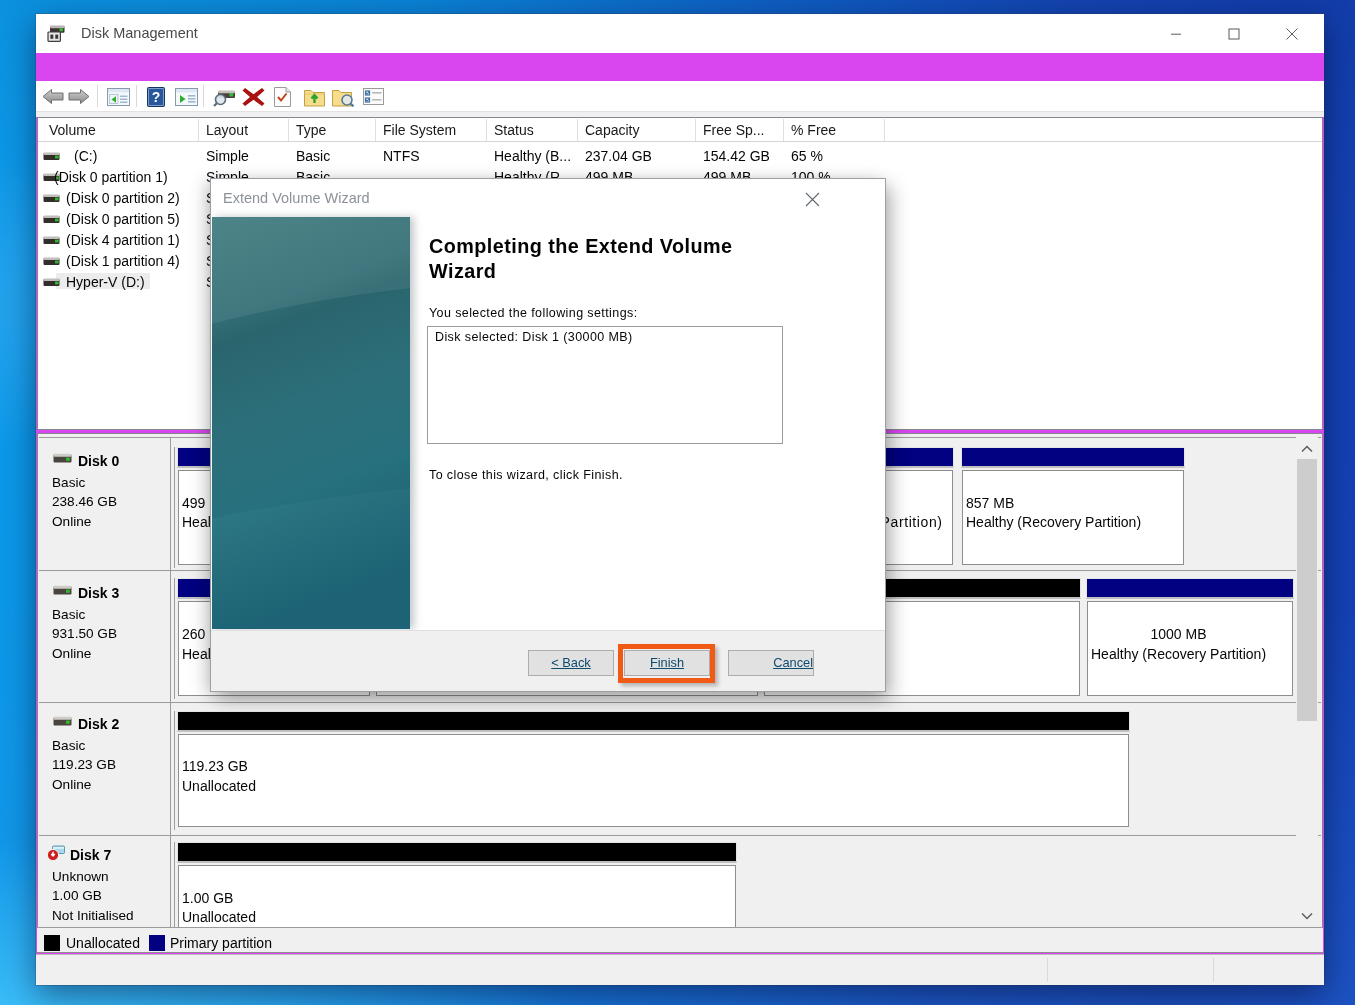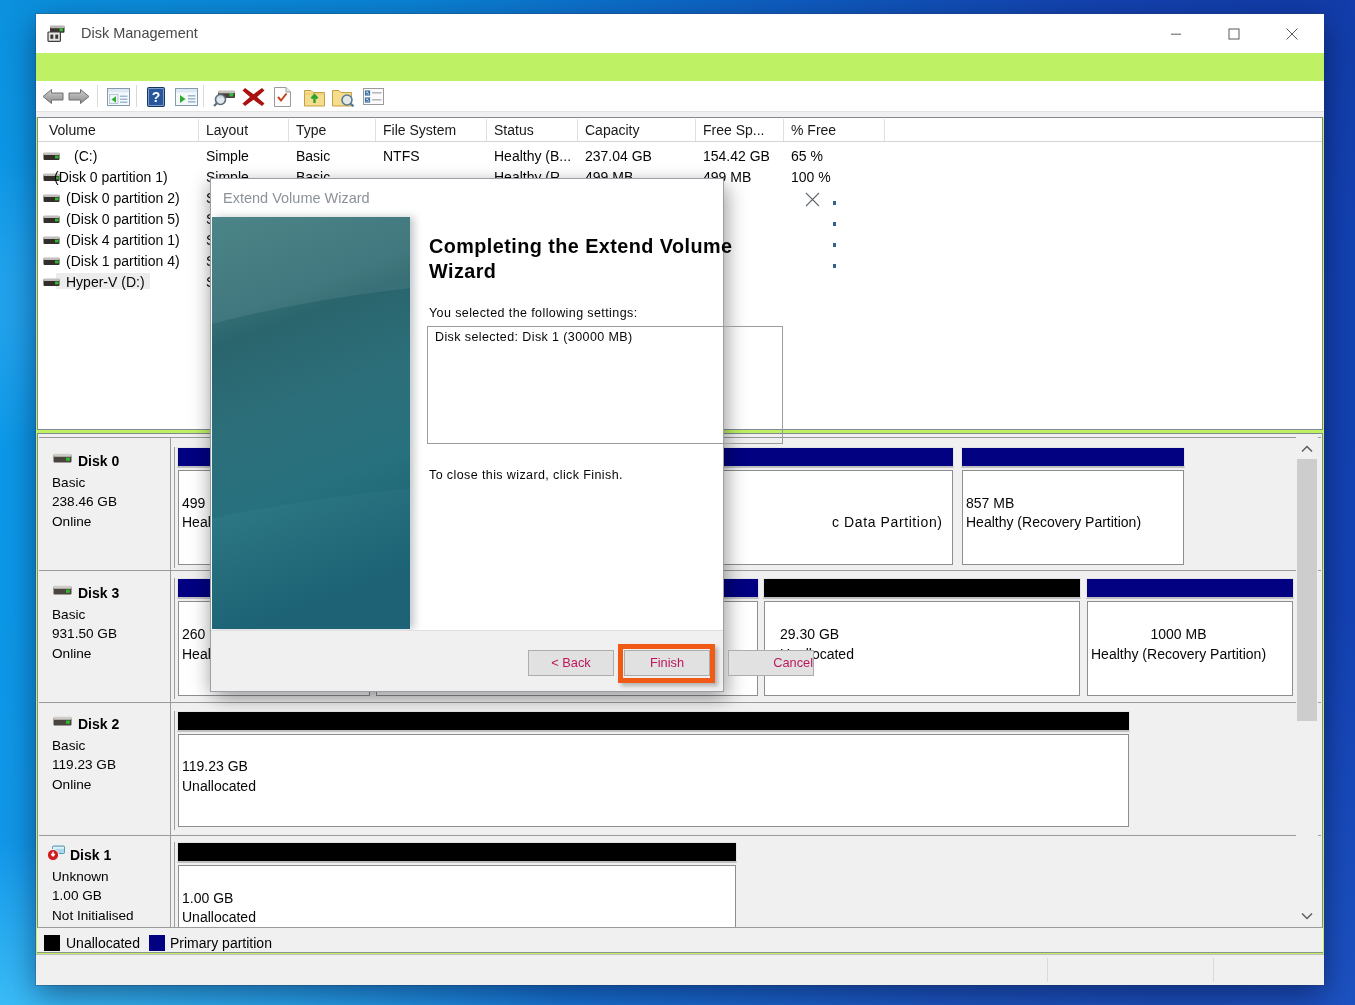--- a/index.html
+++ b/index.html
@@ -8,21 +8,21 @@
     font-family:"Liberation Sans", sans-serif;
     background:
       radial-gradient(ellipse 950px 300px at -5% 104%, rgba(80,210,255,0.8), rgba(80,210,255,0) 68%),
       radial-gradient(ellipse 500px 260px at -8% 30%, rgba(90,185,245,0.45), rgba(90,185,245,0) 60%),
       linear-gradient(180deg, rgba(0,0,50,0.06) 0%, rgba(0,0,50,0) 25%, rgba(0,0,0,0) 60%, rgba(70,160,255,0.16) 100%),
       linear-gradient(97deg, #0c9ae9 0%, #0b8ade 28%, #0f64ca 52%, #1448b8 72%, #1340b0 88%, #1443b6 100%);
     position:relative;
   }
   .win {
     position:absolute; left:36px; top:14px; width:1288px; height:971px;
-    background:#bef264; box-shadow:0 10px 30px rgba(0,0,30,0.45), 0 0 0 1px rgba(60,60,80,0.25);
+    background:#d946ef; box-shadow:0 10px 30px rgba(0,0,30,0.45), 0 0 0 1px rgba(60,60,80,0.25);
     font-size:14px; color:#000;padding-left:44px;
   }
   .titlebar { position:absolute; left:0; top:0; right:0; height:39px; background:#fff; }
   .title-ico { position:absolute; left:10px; top:9px; width:21px; height:21px; }
   .title-txt { position:absolute; left:45px; top:11px; font-size:14.5px; color:#494949; }
   .cap { position:absolute; top:0; width:46px; height:39px; }
   .cap svg { position:absolute; left:50%; top:50%; transform:translate(-50%,-50%); }
   .menubar { position:absolute; left:0; top:39px; right:0; height:27px; background:#fff; border-bottom:1px solid #f0f0f0; }
   .menubar span { position:absolute; top:5px; font-size:14.5px; color:#111; letter-spacing:-0.3px; }
   .toolbar { position:absolute; left:0; top:67px; right:0; height:31px; background:#fff; border-bottom:1px solid #e2e2e2; }
@@ -50,32 +50,32 @@
   .pbody { position:absolute; left:1px; right:1px; top:23px; bottom:0; background:#fff; border:1px solid #8e8e8e; }
   .ptxt { position:absolute; left:5px; font-size:14px; line-height:19.8px; white-space:pre; color:#070707; }
   .sbar { position:absolute; width:22px; background:#f0f0f0; }
   .sthumb { position:absolute; left:1px; width:20px; background:#cdcdcd; }
   .schev { position:absolute; left:0; width:22px; height:18px; }
   .legend { position:absolute; left:1px; top:913px; width:1286px; height:26px; background:#f0f0f0; font-size:14px; border-top:1px solid #9b9b9b; border-bottom:1px solid #8f8f8f; }
   .lgbox { position:absolute; top:7px; width:16px; height:16px; }
   .statusbar { position:absolute; left:0; top:940px; right:0; height:31px; background:#f0f0f0; border-top:1px solid #bdbdbd; }
   .statusbar .ssep { position:absolute; top:3px; bottom:3px; width:1px; background:#dadada; }
   
-  .dlg { position:absolute; left:211px; top:179px; width:512px; height:512px; background:#fff;
+  .dlg { position:absolute; left:211px; top:179px; width:674px; height:512px; background:#fff;
          box-shadow:0 0 0 1px #9aa0a6, 6px 8px 18px rgba(0,0,0,0.30), -6px 2px 16px rgba(0,0,0,0.17); }
   .dlg-title { position:absolute; left:12px; top:11px; font-size:14.5px; color:#8b9299; }
   .dlg-x { position:absolute; left:594px; top:13px; width:15px; height:15px; }
   .side { position:absolute; left:1px; top:38px; width:198px; height:412px; overflow:hidden;
           box-shadow:4px 0 8px rgba(120,130,135,0.45); }
   .dhead { position:absolute; left:218px; top:55px; width:400px; font-size:19.8px; font-weight:bold; color:#030303; line-height:25px; letter-spacing:0.45px;}
   .dtxt { position:absolute; font-size:12.5px; color:#060606; letter-spacing:0.4px; }
   .dbox { position:absolute; left:216px; top:147px; width:356px; height:118px; border:1px solid #9b9b9b; }
   .dfoot { position:absolute; left:0; right:0; bottom:0; height:61px; background:#f0f0f0; border-top:1px solid #dfdfdf; }
   .btn { position:absolute; top:19px; width:86px; height:26px; background:#e1e1e1; border:1px solid #adadad;
-         font-size:12.8px; text-align:center; line-height:24px; color:#be185d; }
+         font-size:12.8px; text-align:center; line-height:24px; color:#0c4a6e;text-decoration:underline; }
   .hl { position:absolute; left:407px; top:13px; width:97px; height:39px; border:5.5px solid #f15a14;
         box-shadow:3px 3px 4px rgba(0,0,0,0.25); }
 </style>
 </head>
 <body>
 <div class="win">
   <div class="titlebar">
     <svg class="title-ico" viewBox="0 0 21 21">
       <rect x="4" y="3" width="14.5" height="6.8" rx="1" fill="#3a3330"></rect>
       <rect x="4" y="2.6" width="14.5" height="2.7" rx="1" fill="#b9b5b2"></rect>
@@ -361,21 +361,21 @@
     </div>
 
     <div class="drow" style="top:401px; height:94px;">
       <div class="dlabel">
         <svg class="hdd" style="top:9px; left:8px; width:18px; height:17px" viewBox="0 0 18 17">
           <rect x="5.5" y="1" width="12" height="7.5" rx="1" fill="#a8d8ec" stroke="#5590ae" stroke-width="0.9"></rect>
           <rect x="6" y="2" width="11" height="1.8" fill="#dff2fb"></rect>
           <circle cx="6" cy="10" r="5.6" fill="#cf1d1d" stroke="#f4f4f4" stroke-width="1"></circle>
           <path d="M6 6.8 v3.8 M4.2 8.9 L6 10.9 L7.8 8.9" stroke="#fff" stroke-width="1.5" fill="none"></path>
         </svg>
-        <div class="nm" style="top:11px; left:31px">Disk 1</div>
+        <div class="nm" style="top:11px; left:31px">Disk 7</div>
         <div class="ln" style="top:33px">Unknown</div>
         <div class="ln" style="top:52px">1.00 GB</div>
         <div class="ln" style="top:72px">Not Initialised</div>
       </div>
       <div style="position:absolute;left:135px;top:6px;width:565px;height:121px;border-left:1px solid #9d9d9d;"></div>
       <div class="pblock" style="left:138px; top:6px; width:560px; height:118px;">
         <div class="pbar" style="background:#000"></div>
         <div class="pbody"></div>
         <div class="ptxt" style="top:46.7px">1.00 GB<br>Unallocated</div>
       </div>

